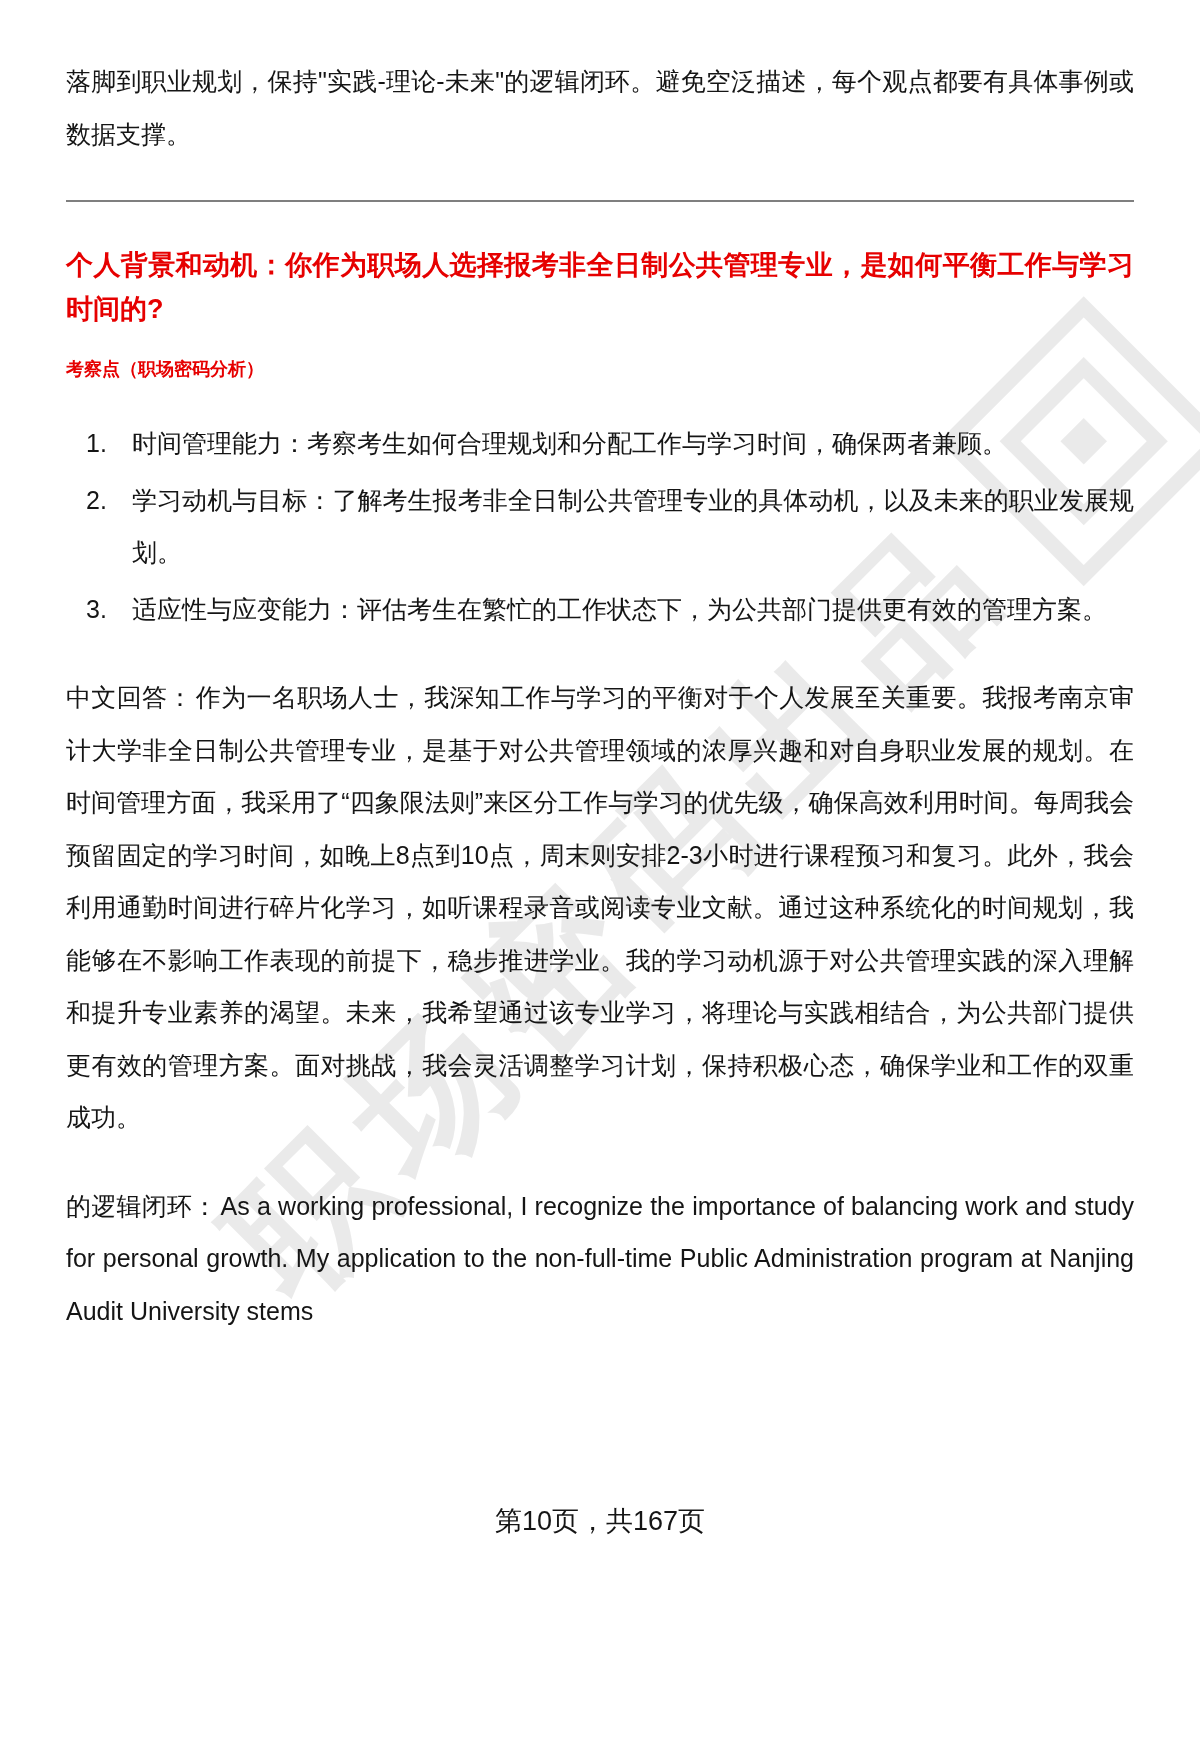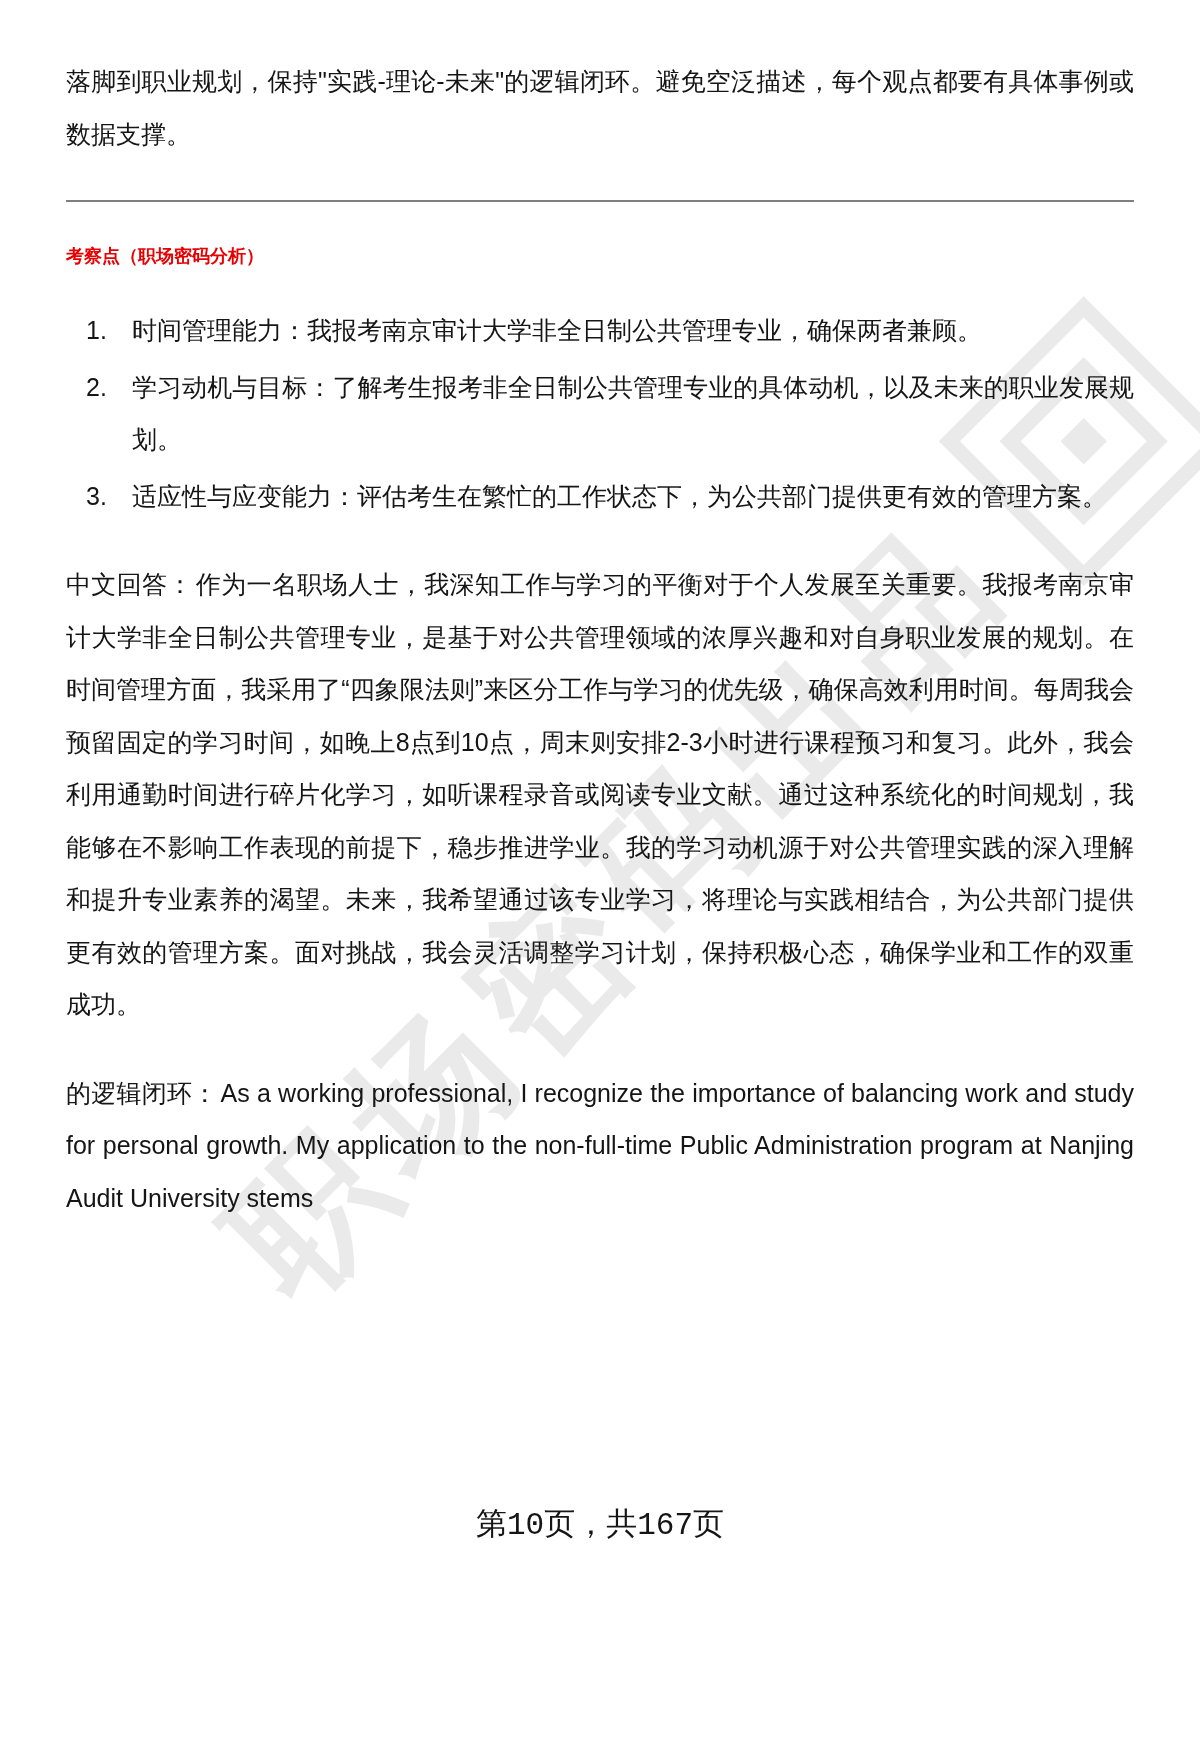--- a/index.html
+++ b/index.html
@@ -39,21 +39,21 @@
   }
   .sub-heading { color:#e60000; font-size:18px; font-weight:700; margin:0 0 36px 0; }
   .points { list-style:none; margin:0 0 36px 0; padding-left:20px; }
   .point { display:flex; font-size:25px; line-height:2.1; margin-bottom:4px; }
   .point-num { flex:none; width:46px; }
   .point-text { flex:1; text-align:justify; }
   .answer { margin-bottom:36px; }
   .answer-label { margin-right:3px; }
   .footer {
     position:absolute; left:0; top:1503px; width:100%;
-    text-align:center; font-size:31px; color:#151515; z-index:1;font-family:Liberation Mono, monospace;
+    text-align:center; font-size:27px; color:#151515; z-index:1;
   }
 </style>
 </head>
 <body>
 
 <div class="watermark">
   <div class="wm-inner">
     <span class="wm-text">职场密码出品</span>
     <div class="wm-logo">
       <div class="wm-sq s1"></div>
@@ -62,27 +62,28 @@
     </div>
   </div>
 </div>
 
 <div class="page">
 
   <p class="body-text">落脚到职业规划，保持"实践-理论-未来"的逻辑闭环。避免空泛描述，每个观点都要有具体事例或数据支撑。</p>
 
   <hr class="divider">
 
+  <h2 class="q-heading">个人背景和动机：你作为职场人选择报考非全日制公共管理专业，是如何平衡工作与学习时间的?</h2>
 
   <h3 class="sub-heading">考察点（职场密码分析）</h3>
 
   <ol class="points">
     <li class="point">
       <span class="point-num">1.</span>
-      <span class="point-text">时间管理能力：我报考南京审计大学非全日制公共管理专业，确保两者兼顾。</span>
+      <span class="point-text">时间管理能力：考察考生如何合理规划和分配工作与学习时间，确保两者兼顾。</span>
     </li>
     <li class="point">
       <span class="point-num">2.</span>
       <span class="point-text">学习动机与目标：了解考生报考非全日制公共管理专业的具体动机，以及未来的职业发展规划。</span>
     </li>
     <li class="point">
       <span class="point-num">3.</span>
       <span class="point-text">适应性与应变能力：评估考生在繁忙的工作状态下，为公共部门提供更有效的管理方案。</span>
     </li>
   </ol>

